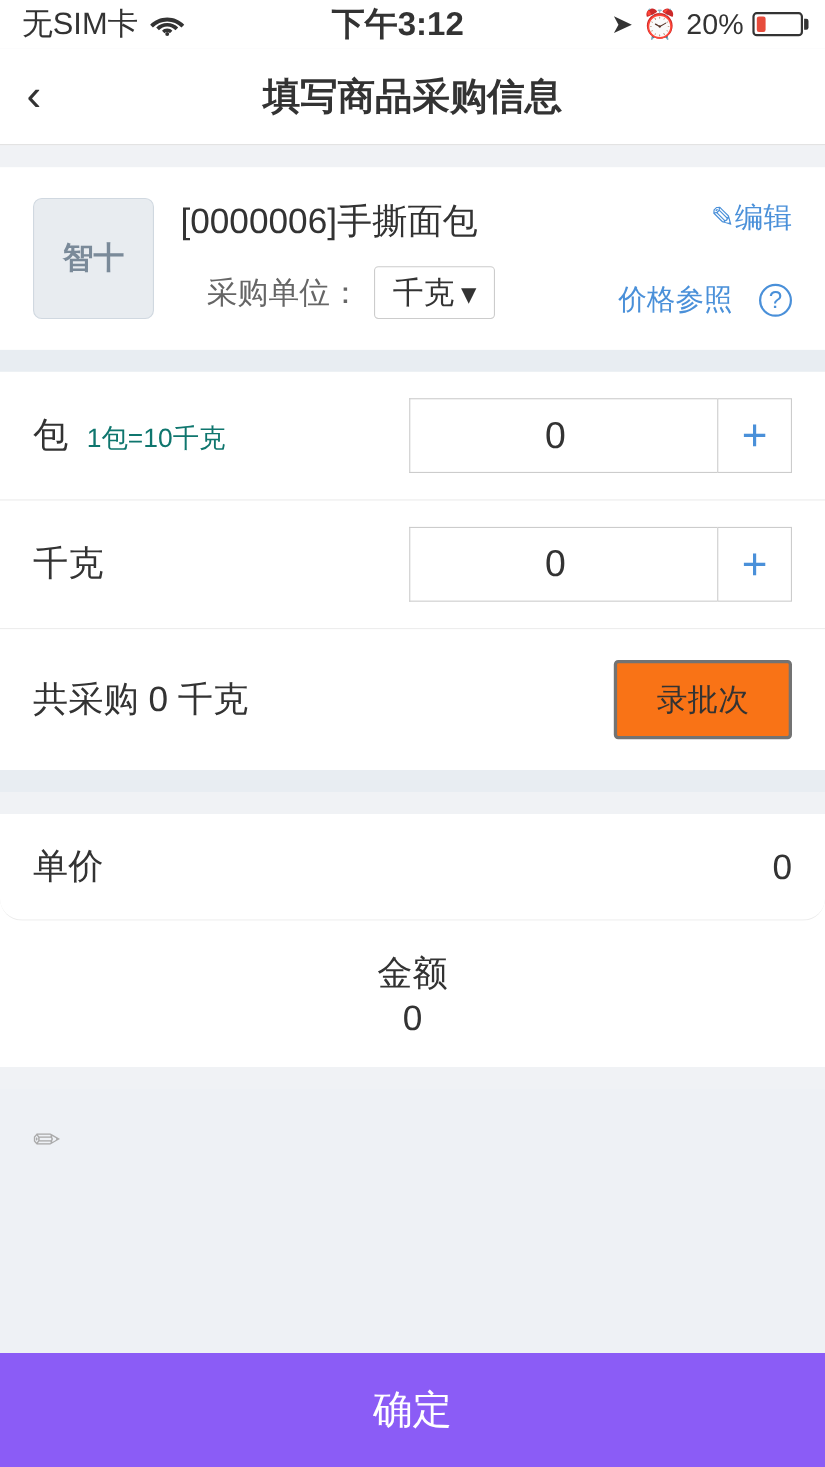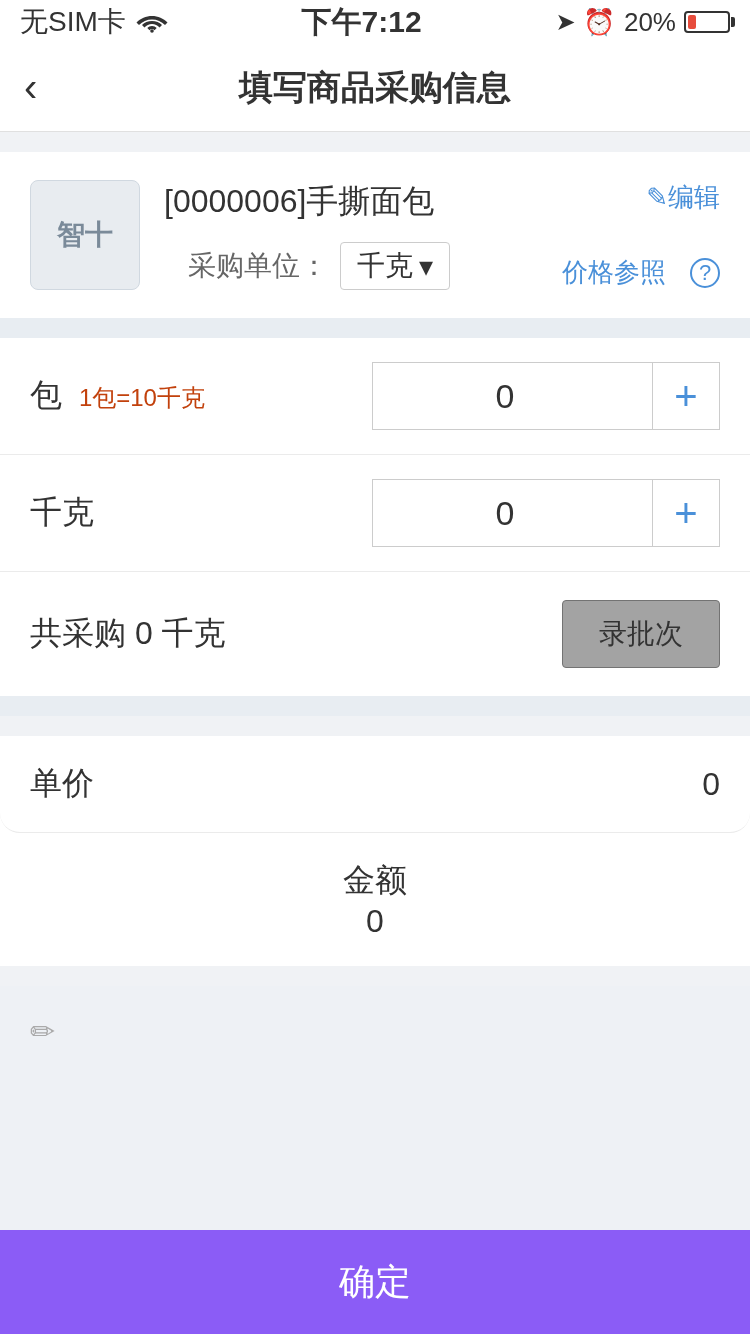--- a/index.html
+++ b/index.html
@@ -102,21 +102,21 @@
     }
 
     
     .input-section { background: #fff; }
     .input-row {
       display: flex; align-items: center; justify-content: space-between;
       padding: 24px 30px;
       border-bottom: 1px solid #ebebeb;
       min-height: 88px;
     }
-    .input-sub { font-size: 24px; color: #c2410c; margin-left: 8px; }
+    .input-sub { font-size: 24px; color: #0f766e; margin-left: 8px; }
     .input-right { display: flex; align-items: center; gap: 0; }
     .num-input {
       width: 280px; height: 68px;
       border: 1px solid #ccc;
       text-align: center;
       font-size: 34px;
       color: #333;
       outline: none;
       border-right: none;
     }
@@ -130,25 +130,25 @@
       cursor: pointer;
     }
 
     
     .total-row {
       display: flex; align-items: center; justify-content: space-between;
       padding: 28px 30px;
       background: #fff;
     }
     .batch-btn {
-      border: 1px solid #737373;
+      border: 3px solid #737373;
       padding: 14px 36px;
       font-size: 28px;
       color: #333;
-      background: #a3a3a3;
+      background: #f97316;
       border-radius: 4px;
       cursor: pointer;
       margin-left: 47px;
     }
 
     
     .info-section { background: #fff; margin-top: 20px; }
     .info-row {
       display: flex; align-items: center; justify-content: space-between;
       padding: 26px 30px;
@@ -190,21 +190,21 @@
     <span>无SIM卡</span>
     <span>
       <svg width="32" height="24" viewBox="0 0 32 24">
         <path d="M16 6C10 6 4.5 8.5 0.5 12.5L3 15C6.5 11.5 11 9.5 16 9.5s9.5 2 13 5.5l2.5-2.5C27.5 8.5 22 6 16 6z" fill="#333"></path>
         <path d="M16 11C12 11 8.5 12.5 6 15l2.5 2.5C10.5 15.5 13 14 16 14s5.5 1.5 7.5 3.5L26 15c-2.5-2.5-6-4-10-4z" fill="#333"></path>
         <path d="M16 16c-2 0-3.5.8-4.7 2l2.2 2.2c.7-.7 1.5-1.2 2.5-1.2s1.8.5 2.5 1.2l2.2-2.2C19.5 16.8 18 16 16 16z" fill="#333"></path>
         <circle cx="16" cy="21" r="1.8" fill="#333"></circle>
       </svg>
     </span>
   </div>
-  <div class="status-center">下午7:12</div>
+  <div class="status-center">下午3:12</div>
   <div class="status-right">
     <span style="font-size:24px;">➤</span>
     <span>⏰</span>
     <span>20%</span>
     <div class="battery-icon">
       <div class="battery-fill"></div>
     </div>
   </div>
 </div>
 

